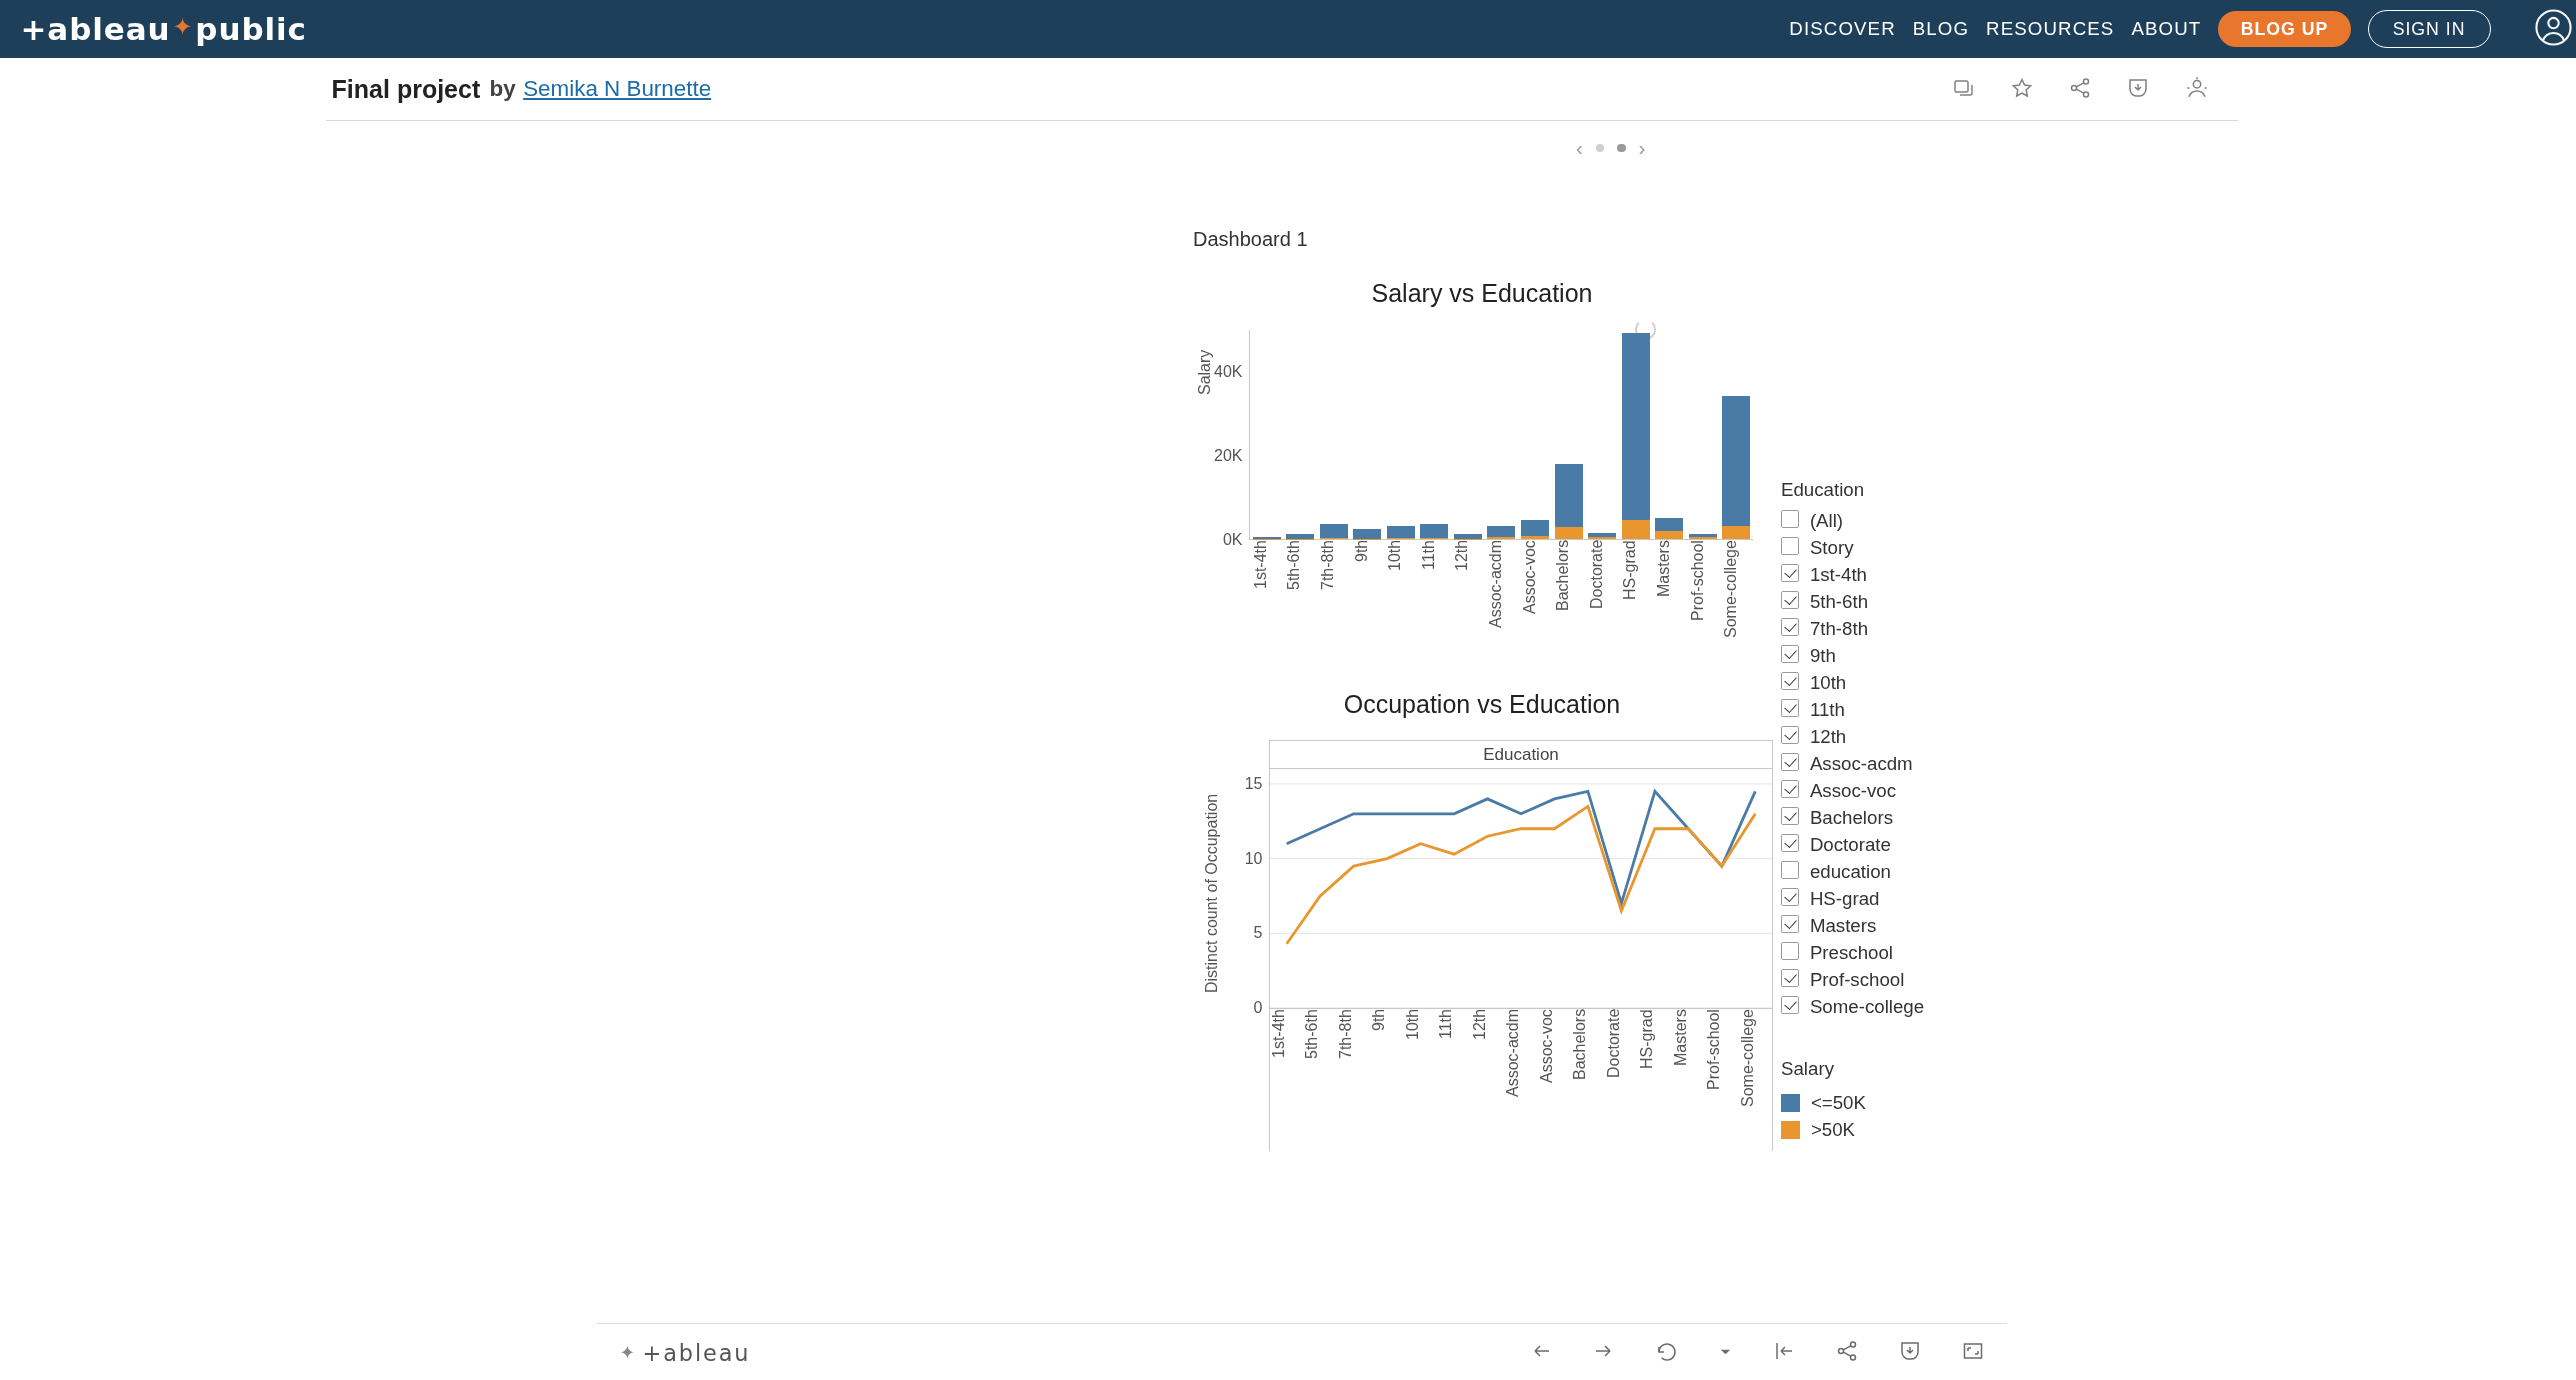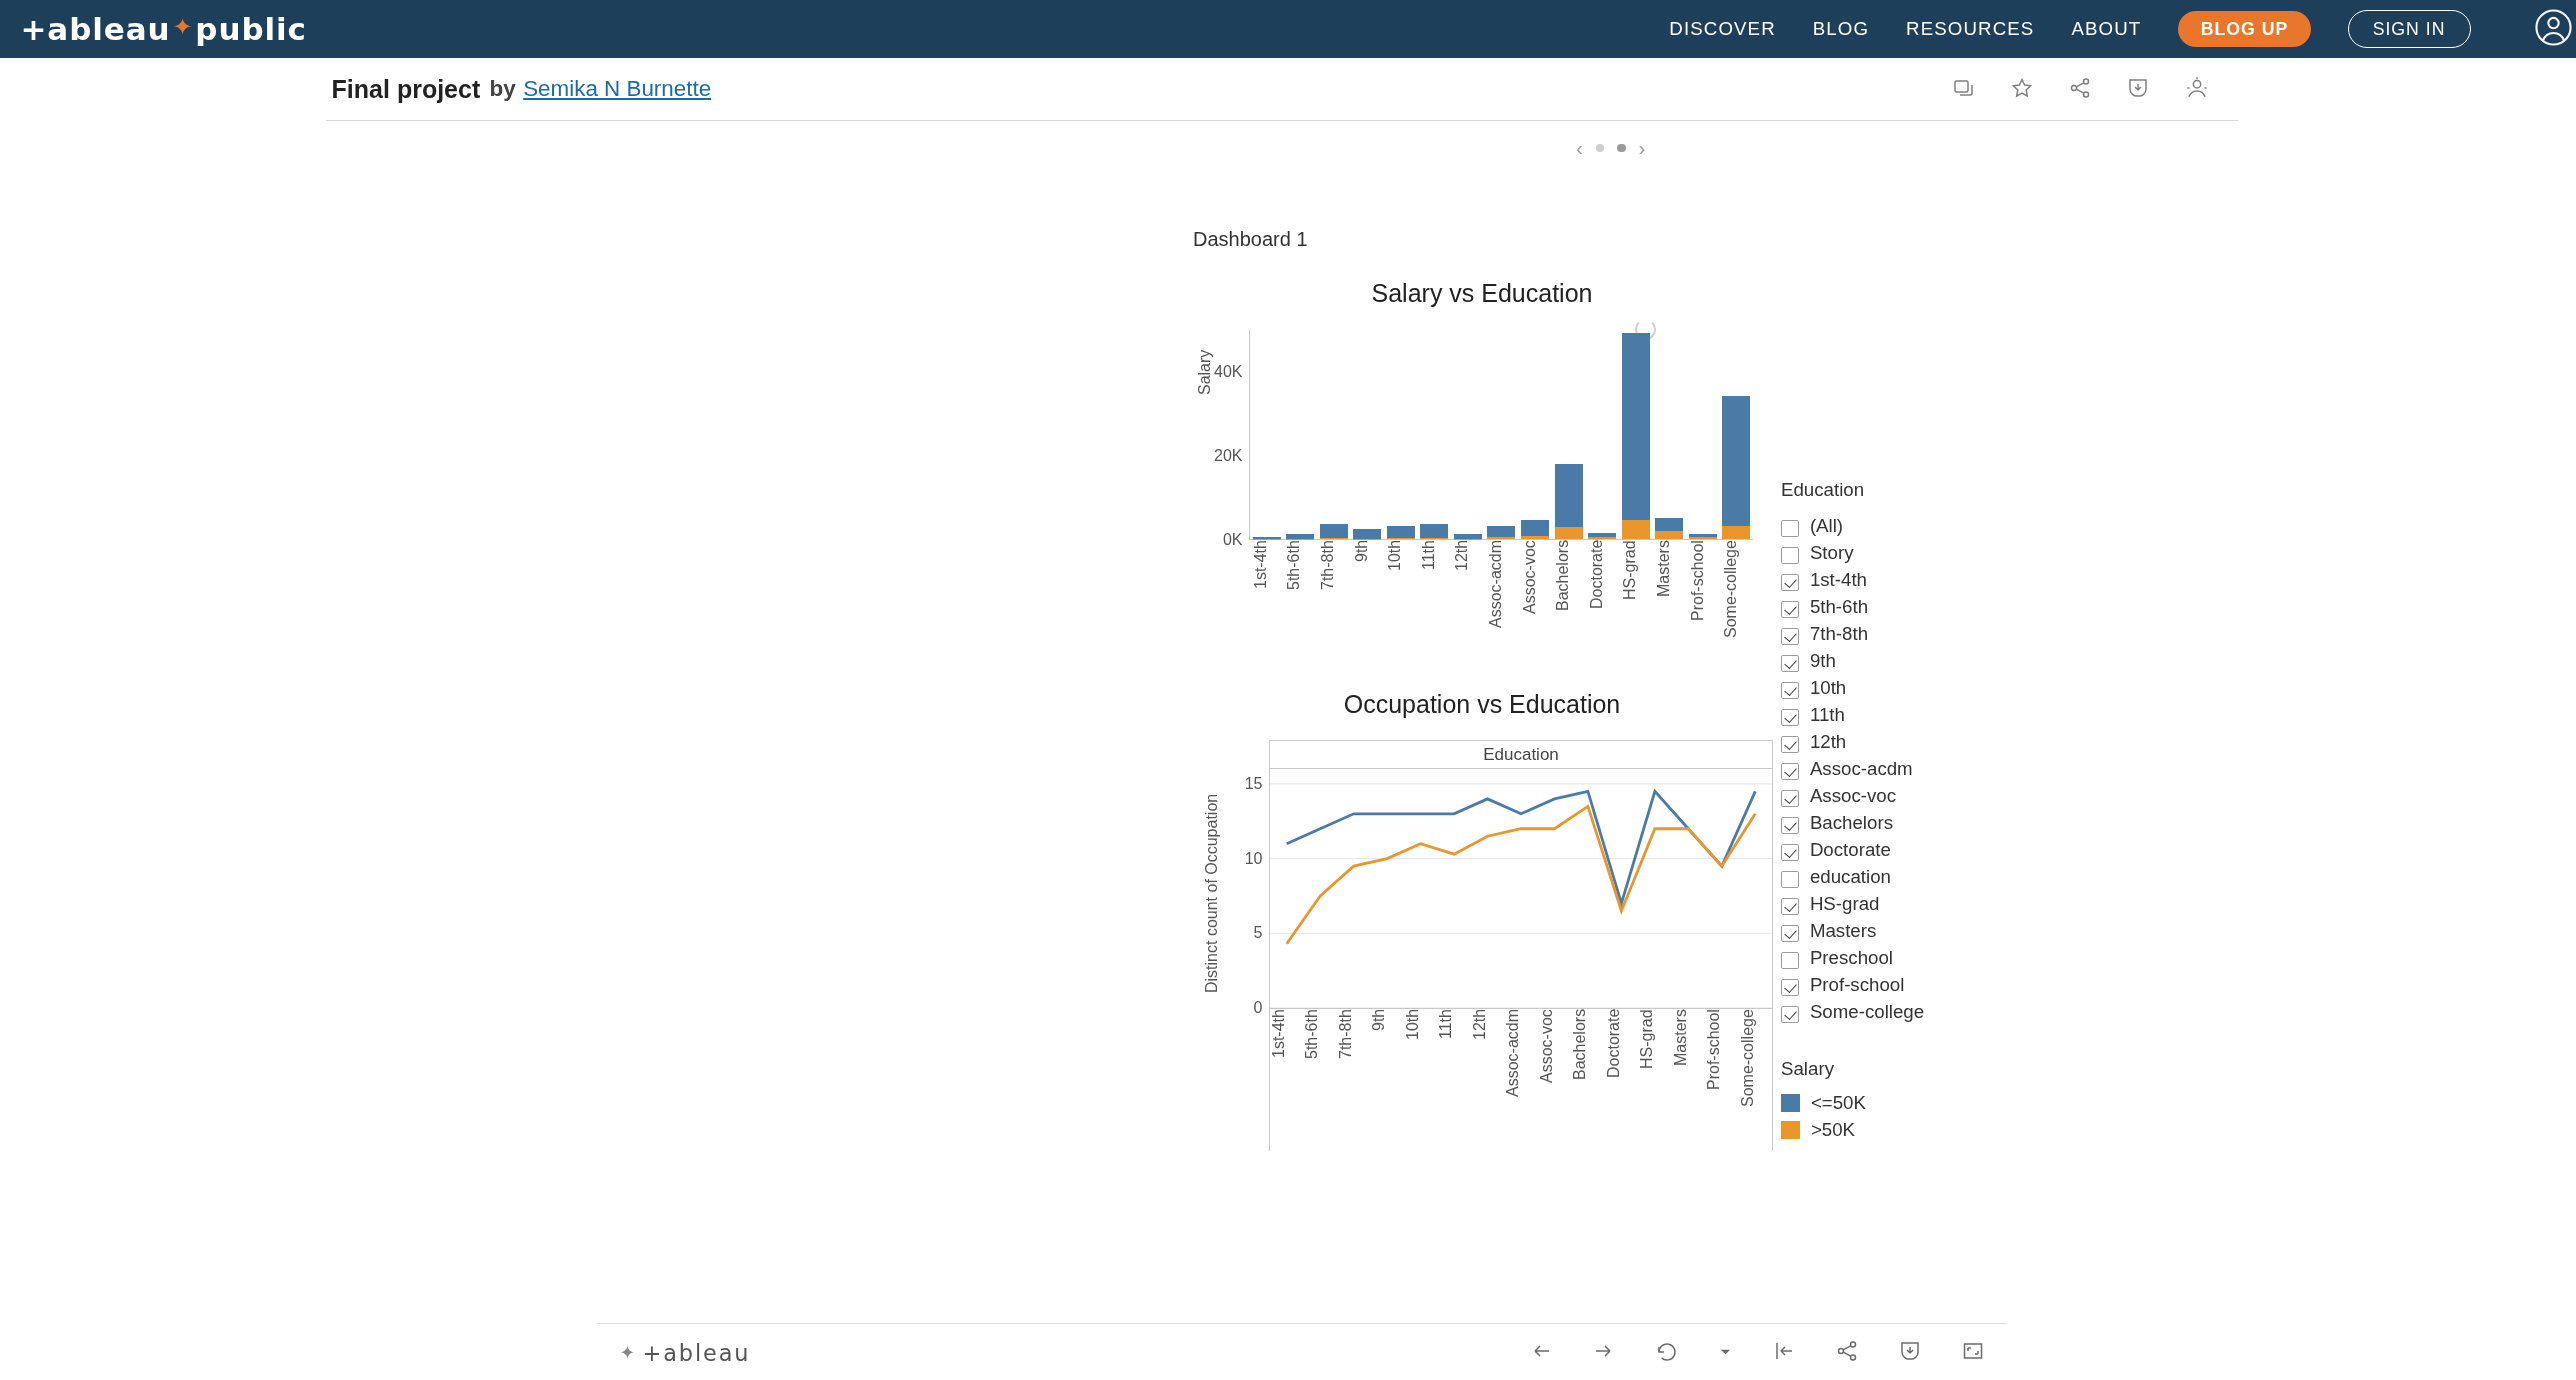--- a/index.html
+++ b/index.html
@@ -31,21 +31,21 @@
     color: #ffffff;
     display: flex;
     align-items: center;
     gap: 1.9px;
   }
   .logo .star { color:#e8762d; font-size:24px; position:relative; top:-1.9px;}
   .nav-right {
     margin-left: auto;
     display: flex;
     align-items: center;
-    gap: 37px;
+    gap: 17px;
   }
   .nav-link {
     font-size: 18.7px;
     letter-spacing: 1.1px;
     color: #ffffff;
     text-decoration: none;
     cursor: pointer;
   }
   .btn-signup {
     background: #e8762d;
@@ -284,21 +284,21 @@
     top: 343px;
     width: 308px;
   }
   .filter-title {
     font-size: 18.7px;
     color: #333;
     margin-bottom: 9.3px;
   }
   .filter-item {
     display: flex;
-    align-items: flex-end;
+    align-items: flex-start;
     gap: 11.2px;
     height: 27px;
     cursor: pointer;
   }
   .cb {
     width: 17.7px; height: 17.7px;
     border: 0.9px solid #9b9b9b;
     background: #fff;
     border-radius: 1.9px;
     position: relative;

